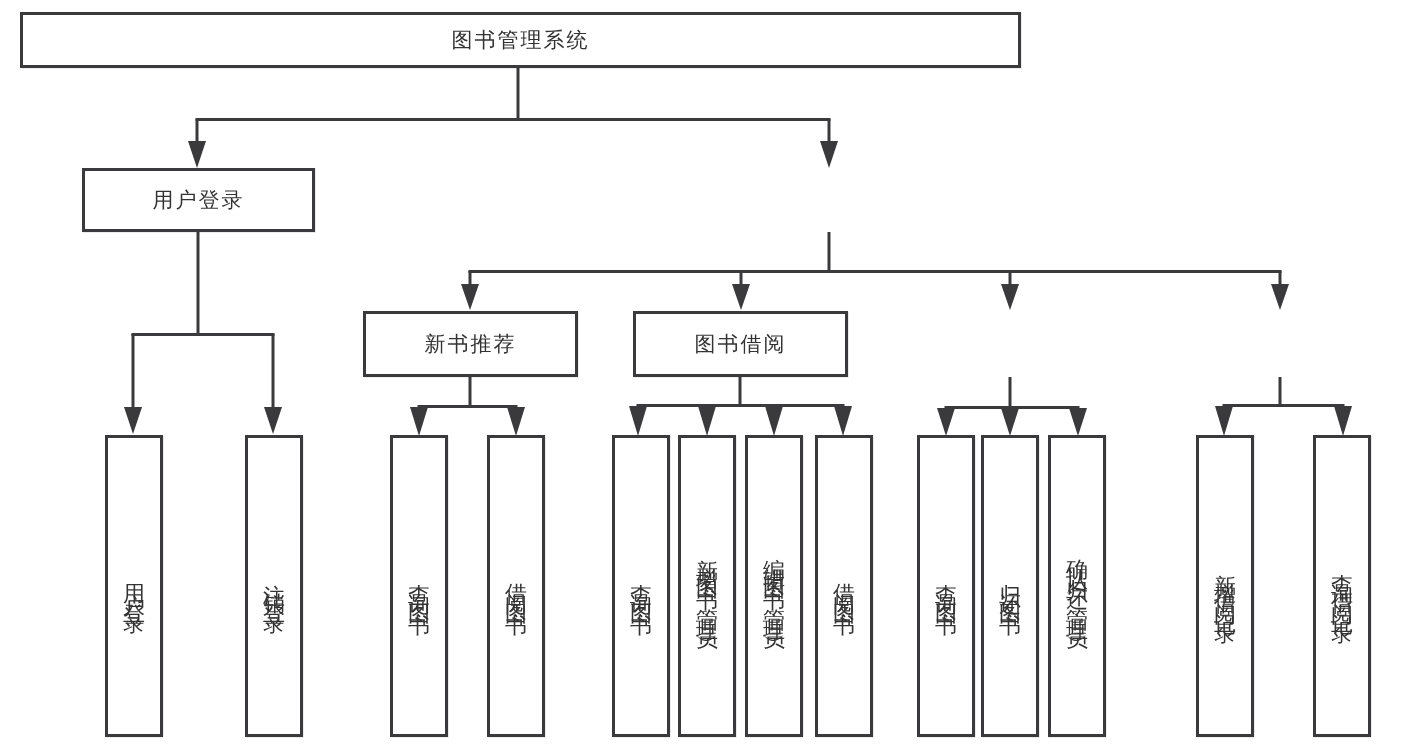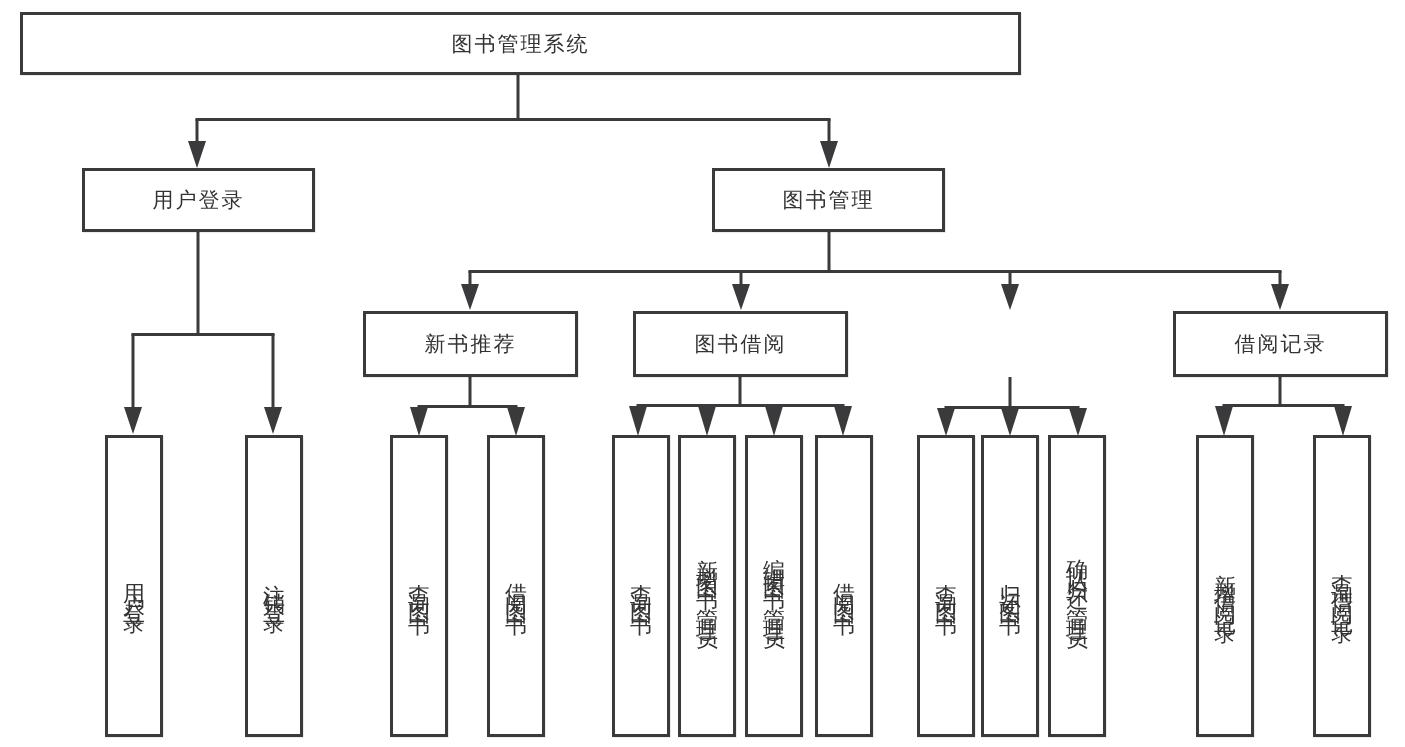--- a/index.html
+++ b/index.html
@@ -28,21 +28,21 @@
   .node.v { top: 435px; width: 58px; height: 302px; }
   .node.v .vtext {
     writing-mode: vertical-rl;
     text-orientation: mixed;
     font-size: 22px;
     line-height: 1;
     letter-spacing: 10px;
     color: #333333;
     white-space: nowrap;
   }
-  .root  { left: 20px;  top: 12px;  width: 1001px; height: 63px; }
+  .root  { left: 20px;  top: 12px;  width: 1001px; height: 56px; }
   .lv2a  { left: 82px;  top: 168px; width: 233px;  height: 64px; }
   .lv2b  { left: 712px; top: 168px; width: 233px;  height: 64px; }
   .lv3   { top: 311px; width: 215px; height: 66px; }
   .lv3a  { left: 363px; }
   .lv3b  { left: 633px; font-family: Liberation Mono, monospace; }
   .lv3c  { left: 903px; }
   .lv3d  { left: 1173px; }
   .leaf0  { left: 105px; }
   .leaf1  { left: 245px; }
   .leaf2  { left: 390px; }
@@ -125,32 +125,26 @@
     <polygon points="1334,406 1352,406 1343,436"></polygon>
   </svg>
 
   <div class="node h root">
     <span>图书管理系统</span>
   </div>
 
   <div class="node h lv2a">
     <span>用户登录</span>
   </div>
-  <div class="node h lv2b">
-    <span>图书管理</span>
-  </div>
 
   <div class="node h lv3 lv3a">
     <span>新书推荐</span>
   </div>
   <div class="node h lv3 lv3b">
     <span>图书借阅</span>
-  </div>
-  <div class="node h lv3 lv3d">
-    <span>借阅记录</span>
   </div>
 
   <div class="node v leaf0">
     <span class="vtext">用户登录</span>
   </div>
   <div class="node v leaf1">
     <span class="vtext">注销登录</span>
   </div>
   <div class="node v leaf2">
     <span class="vtext">查询图书</span>

